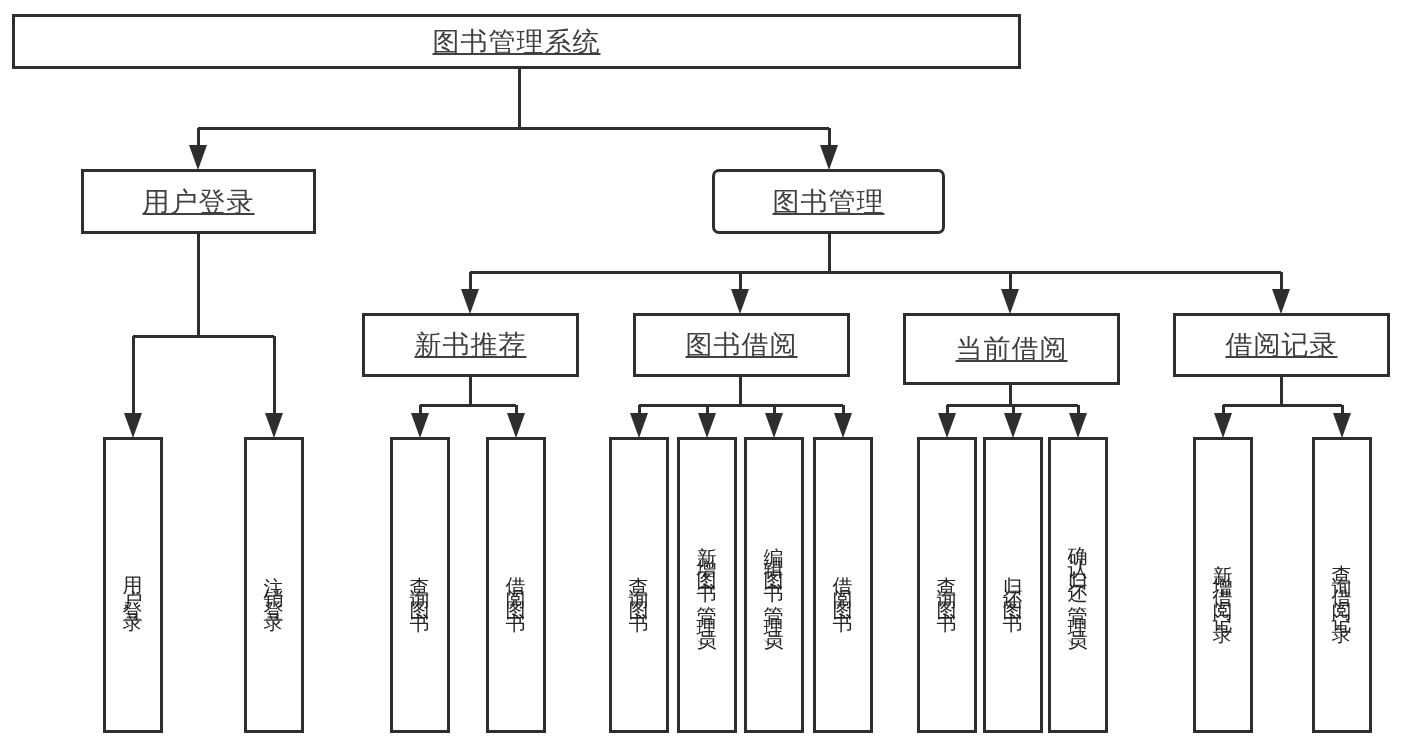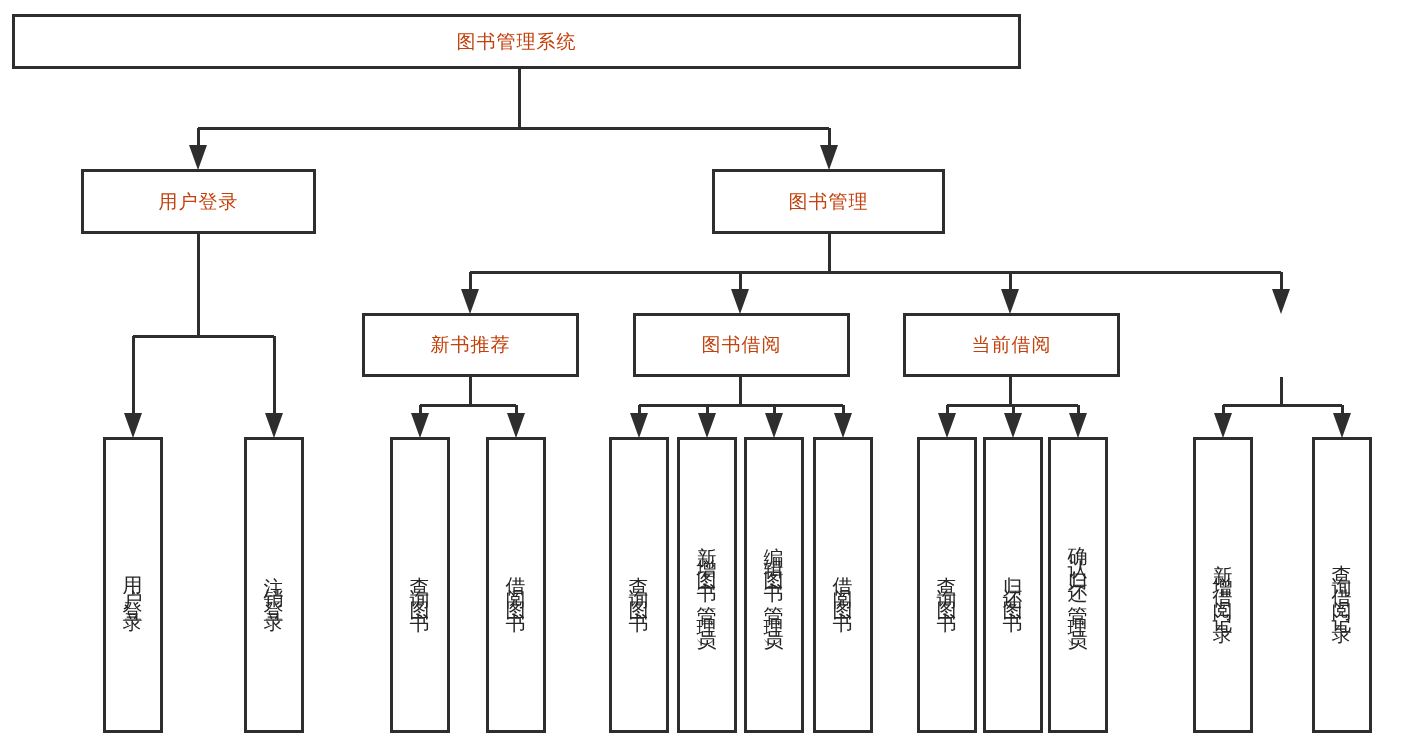--- a/index.html
+++ b/index.html
@@ -18,25 +18,26 @@
     height: 747px;
   }
   .box {
     position: absolute;
     box-sizing: border-box;
     border: 3px solid #2e2e2e;
     background: #ffffff;
     display: flex;
     align-items: center;
     justify-content: center;
-    color: #c2410c;
-    font-size: 19px;
+    color: #404040;
+    font-size: 27px;
     letter-spacing: 1px;
     text-align: center;
     z-index: 2;
+    text-decoration: underline;
   }
   .leaf {
     position: absolute;
     box-sizing: border-box;
     border: 3px solid #2e2e2e;
     background: #ffffff;
     width: 60px;
     top: 437px;
     height: 296px;
     display: flex;
@@ -122,25 +123,26 @@
       <polygon points="1004,413 1022,413 1013,438"></polygon>
       <polygon points="1069,413 1087,413 1078,438"></polygon>
       <polygon points="1214,413 1232,413 1223,438"></polygon>
       <polygon points="1333,413 1351,413 1342,438"></polygon>
     </g>
   </svg>
 
   <div class="box" style="left:12px; top:14px; width:1009px; height:55px;">图书管理系统</div>
 
   <div class="box" style="left:81px; top:169px; width:235px; height:65px;">用户登录</div>
-  <div class="box" style="left:712px; top:169px; width:233px; height:65px;">图书管理</div>
+  <div class="box" style="left:712px; top:169px; width:233px; height:65px;border-radius:7px;">图书管理</div>
 
   <div class="box" style="left:633px; top:313px; width:217px; height:64px;">图书借阅</div>
   <div class="box" style="left:362px; top:313px; width:217px; height:64px;">新书推荐</div>
-  <div class="box" style="left:903px; top:313px; width:217px; height:64px;">当前借阅</div>
+  <div class="box" style="left:903px; top:313px; width:217px; height:72px;">当前借阅</div>
+  <div class="box" style="left:1173px; top:313px; width:217px; height:64px;">借阅记录</div>
 
   <div class="leaf" style="left:103px;">用户登录</div>
   <div class="leaf" style="left:244px;">注销登录</div>
 
   <div class="leaf" style="left:390px;">查询图书</div>
   <div class="leaf" style="left:486px;">借阅图书</div>
 
   <div class="leaf" style="left:609px;">查询图书</div>
   <div class="leaf" style="left:677px;">新增图书（管理员）</div>
   <div class="leaf" style="left:744px;">编辑图书（管理员）</div>

